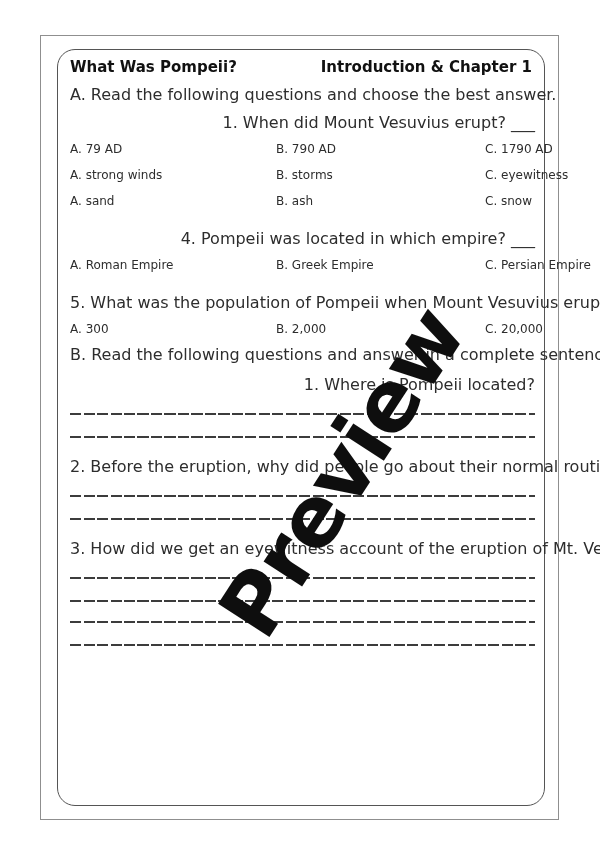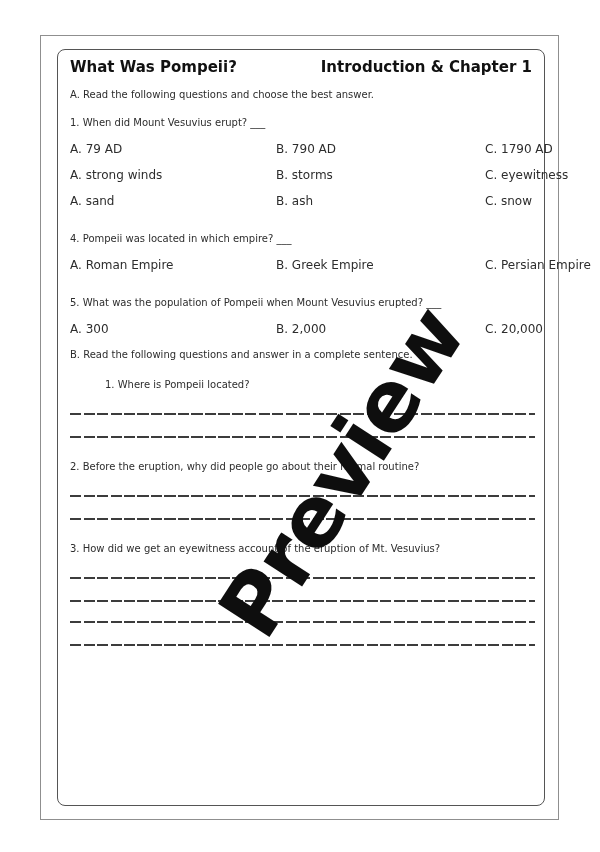--- a/index.html
+++ b/index.html
@@ -26,39 +26,40 @@
     background: #ffffff;
     box-sizing: border-box;
   }
   .sheet {
     position: absolute;
     left: 16px;
     top: 13px;
     width: 488px;
     height: 757px;
     border: 1.5px solid #555555;
-    border-radius: 8px;
+    border-radius: 18px;
     box-sizing: border-box;
     padding: 7px 9px 0 12px;
     background: #ffffff;
   }
   .sheet-header {
     display: flex;
     justify-content: space-between;
     align-items: baseline;
     font-weight: bold;
     font-size: 15px;
     line-height: 20px;
     color: #111111;
     padding: 0 3px 0 0;
   }
   .line {
-    font-size: 10px;
+    font-size: 16px;
     line-height: 18px;
     white-space: nowrap;
+    text-align: right;
   }
   .instr-a { margin-top: 9px; }
   .instr-b { margin-top: 8px; }
   .q-first { margin-top: 10px; }
   .q-next  { margin-top: 20px; }
   .opts {
     display: flex;
     margin-top: 8px;
     font-size: 12px;
     line-height: 18px;

